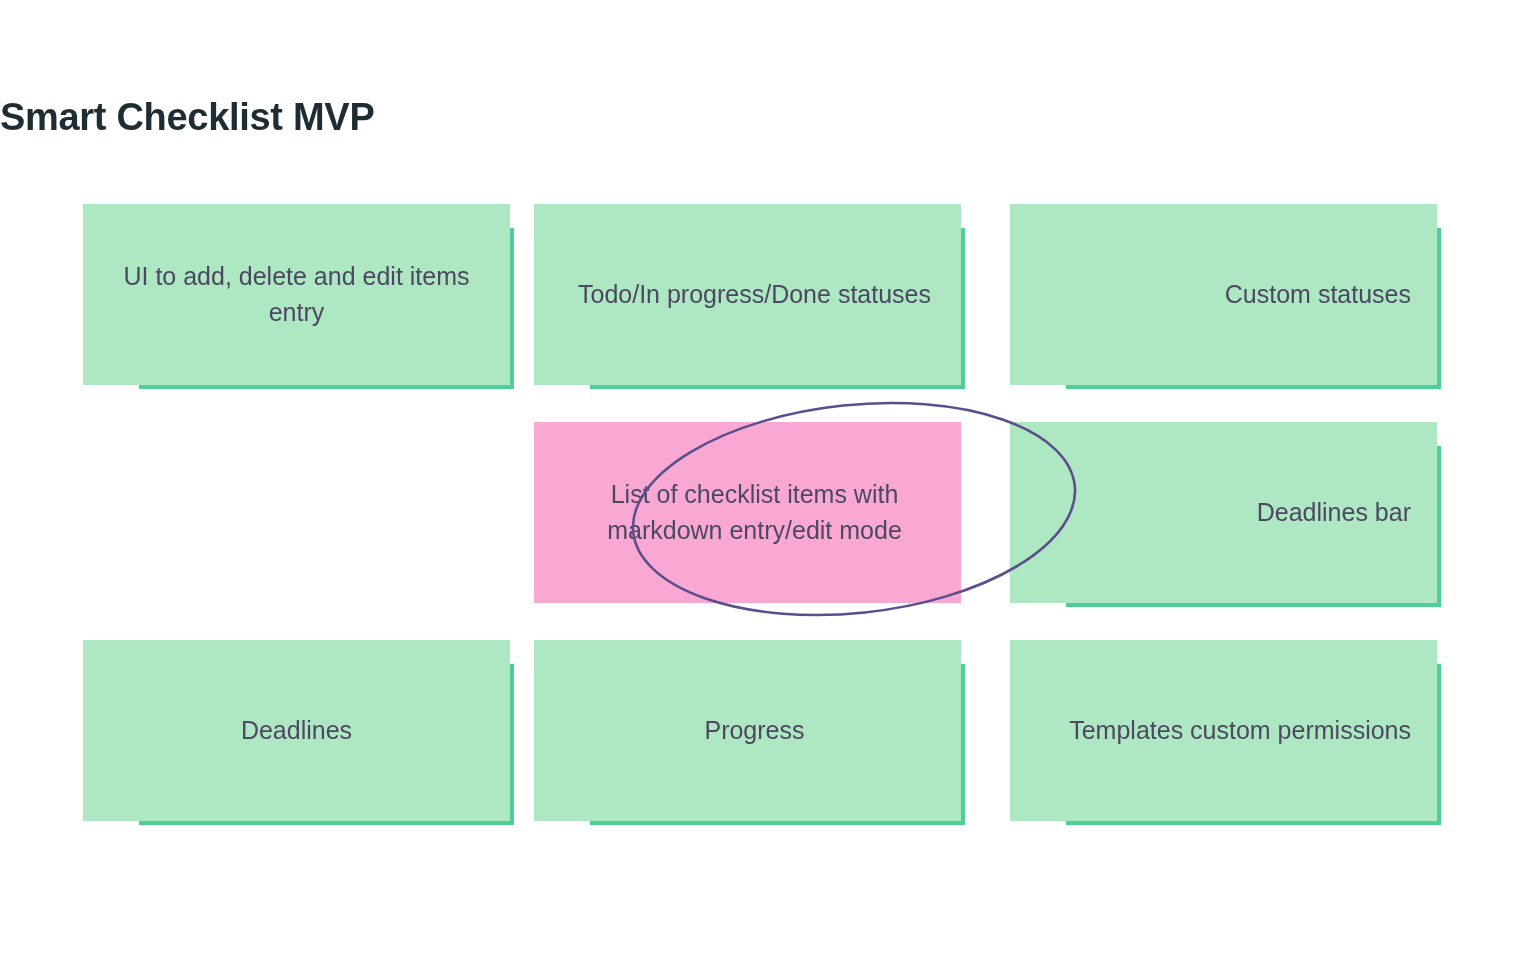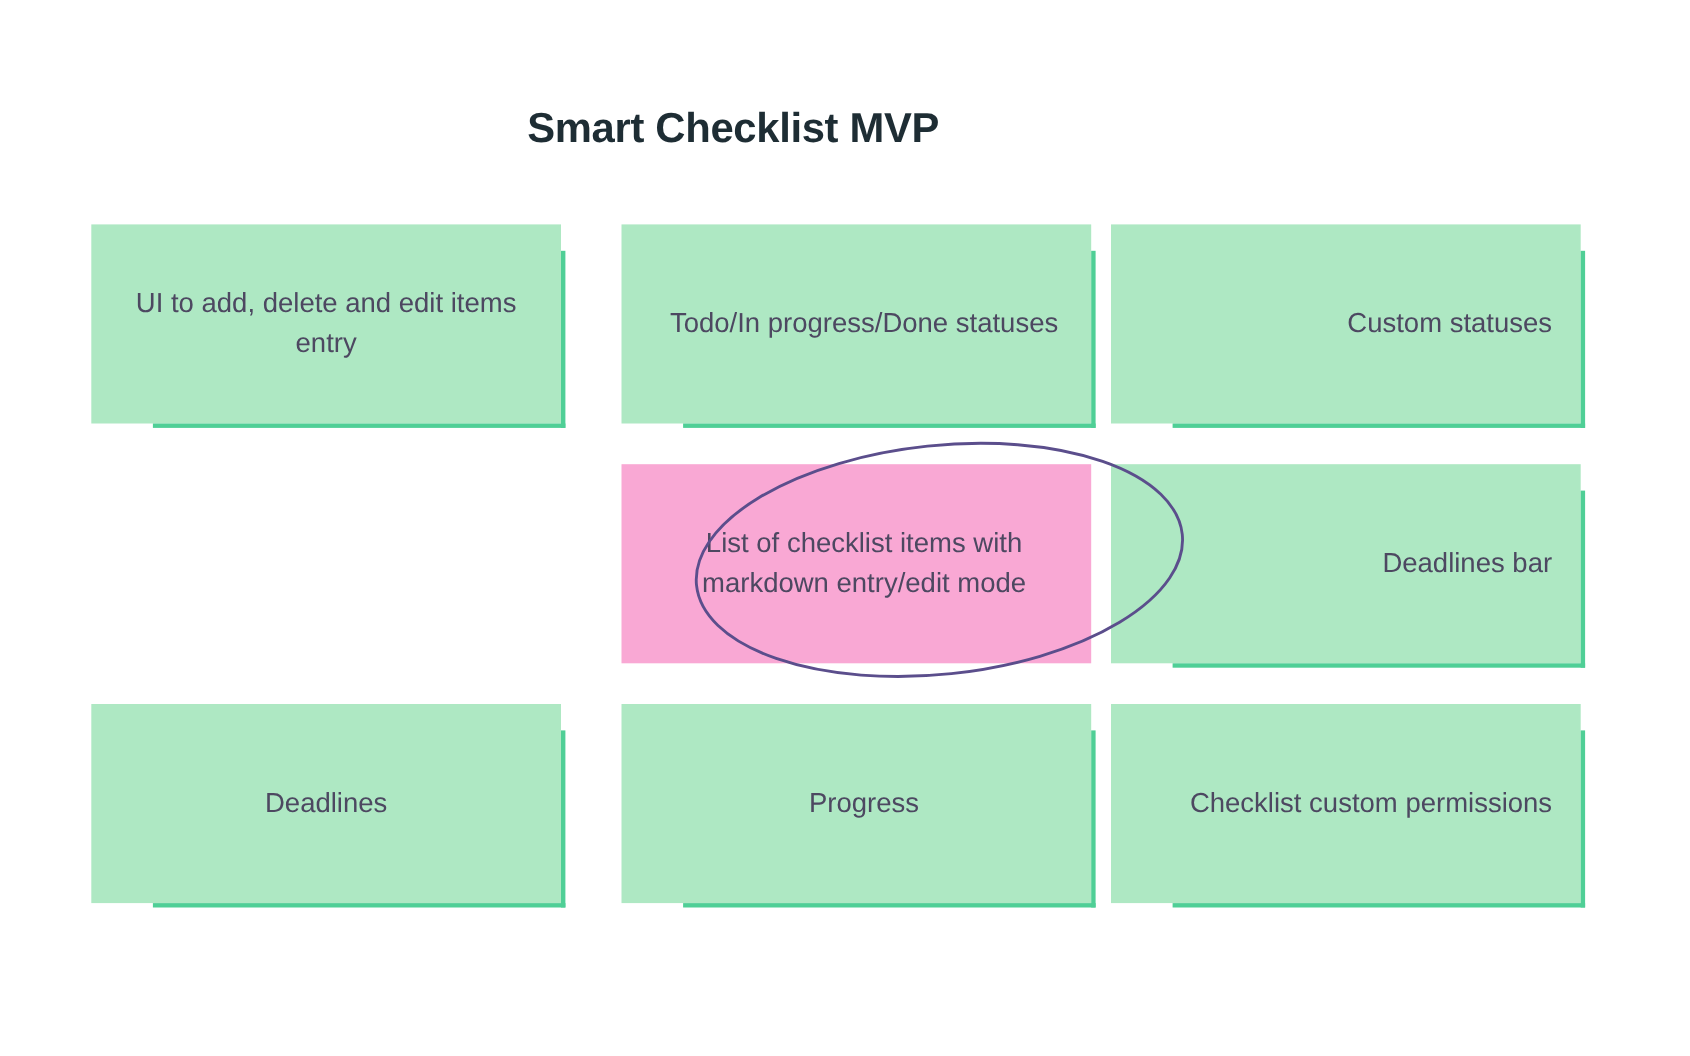--- a/index.html
+++ b/index.html
@@ -22,21 +22,20 @@
     top: 0;
     width: 1536px;
     height: 960px;
   }
 
   #page-title {
     position: absolute;
     left: 0;
     top: 96px;
     width: 1333px;
-    text-align: center;
     font-size: 38px;
     font-weight: bold;
     letter-spacing: -0.3px;
     color: #1e2d34;
     font-family: "Liberation Sans", sans-serif;
   }
 
   #grid {
     position: absolute;
     left: 83px;
@@ -90,21 +89,21 @@
   .card.highlight {
     background: #f9a8d4;
   }
   .card.highlight::after,
   .card.highlight::before {
     display: none;
   }
 
   
   .col-0 { left: 0px; }
-  .col-1 { left: 482px; padding-left: 40px; }
+  .col-1 { left: 451px; padding-left: 40px; }
   .col-2 { left: 927px; text-align: right; }
 
   
   .row-0 { top: 0px; }
   .row-1 { top: 218px; }
   .row-2 { top: 436px; }
 
   #highlight-ellipse {
     position: absolute;
     left: 536px;
@@ -139,20 +138,20 @@
       <div class="card col-2 row-1">
         <span class="card-label">Deadlines bar</span>
       </div>
       <div class="card col-0 row-2">
         <span class="card-label">Deadlines</span>
       </div>
       <div class="card col-1 row-2">
         <span class="card-label">Progress</span>
       </div>
       <div class="card col-2 row-2">
-        <span class="card-label">Checklist custom permissions</span>
+        <span class="card-label">Templates custom permissions</span>
       </div>
       <svg id="highlight-ellipse" viewBox="0 0 470 230" xmlns="http://www.w3.org/2000/svg">
       <ellipse cx="235" cy="115" rx="222" ry="104" transform="rotate(-6 235 115)" fill="none" stroke="#5b4e8c" stroke-width="2.6" stroke-linecap="round"></ellipse>
     </svg>
   </div>
 
 </div>
 
 </body></html>

